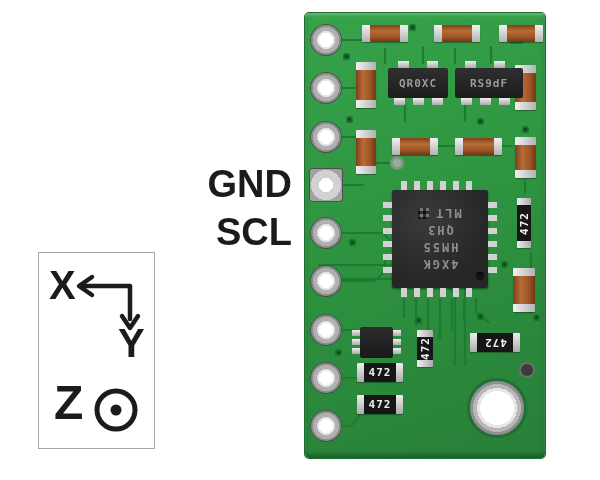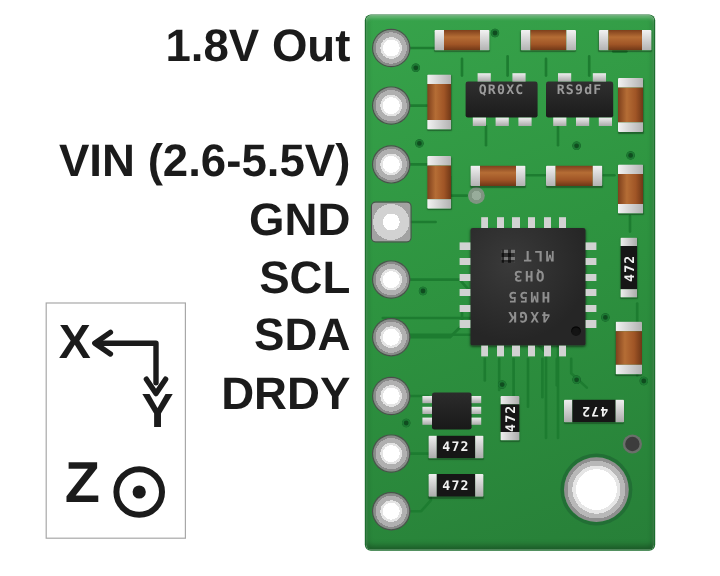--- a/index.html
+++ b/index.html
@@ -41,21 +41,21 @@
   
   .cap-h{position:absolute;display:flex;border-radius:1px;overflow:hidden;box-shadow:0 1px 1px rgba(0,0,0,.35);}
   .cap-h .end{width:8px;background:linear-gradient(180deg,#f2f2f2,#b2b2b2);}
   .cap-h .body{flex:1;background:linear-gradient(180deg,#7e3f1c,#b56d35 35%,#a05526 70%,#6f3717);}
   .cap-v{position:absolute;display:flex;flex-direction:column;border-radius:1px;overflow:hidden;box-shadow:0 1px 1px rgba(0,0,0,.35);}
   .cap-v .end{height:8px;background:linear-gradient(90deg,#f2f2f2,#b2b2b2);}
   .cap-v .body{flex:1;background:linear-gradient(90deg,#7e3f1c,#b56d35 35%,#a05526 70%,#6f3717);}
 
   
   .sot{position:absolute;background:linear-gradient(180deg,#2f2f2f,#1c1c1c);border-radius:2px;
-       display:flex;justify-content:center;
+       display:flex;align-items:center;justify-content:center;
        font:600 11px "DejaVu Sans Mono",monospace;color:#9b9b9b;letter-spacing:1px;}
   .sot .lead{position:absolute;width:11px;height:7px;background:linear-gradient(180deg,#eee,#aaa);}
 
   
   .res{position:absolute;display:flex;overflow:hidden;border-radius:1px;box-shadow:0 1px 1px rgba(0,0,0,.3);}
   .res.h{flex-direction:row;}
   .res.v{flex-direction:column;}
   .res.h .end{width:7px;background:linear-gradient(180deg,#efefef,#ababab);}
   .res.v .end{height:7px;background:linear-gradient(90deg,#efefef,#ababab);}
   .res .mid{flex:1;background:#161616;display:flex;align-items:center;justify-content:center;
@@ -79,26 +79,22 @@
   .pin1-dot{position:absolute;width:8px;height:8px;border-radius:50%;background:#141414;box-shadow:inset 0 1px 1px #000;}
 
   .sot-small{position:absolute;background:linear-gradient(180deg,#2c2c2c,#191919);border-radius:2px;}
   .sot-small .lead{position:absolute;width:8px;height:6px;background:linear-gradient(180deg,#eee,#aaa);}
 </style>
 </head>
 <body>
 
 <div class="stage">
 
-  <div class="pin-label" style="top:18px">1.8V Out</div>
-  <div class="pin-label" style="top:114px">VIN (2.6-5.5V)</div>
   <div class="pin-label" style="top:163px">GND</div>
   <div class="pin-label" style="top:211px">SCL</div>
-  <div class="pin-label" style="top:259px">SDA</div>
-  <div class="pin-label" style="top:308px">DRDY</div>
 
   <div class="axis-box">
     <div class="axis-letter" style="left:10px;top:12px">X</div>
     <div class="axis-letter" style="left:79px;top:70px">Y</div>
     <div class="axis-letter" style="left:15px;top:126px;font-size:48px">Z</div>
     <svg width="115" height="195" style="position:absolute;left:0;top:0">
       <g stroke="#1b1b1b" stroke-width="4.5" fill="none" stroke-linecap="round" stroke-linejoin="round">
         <polyline points="91,66 91,33 41,33"></polyline>
         <polyline points="53,24 40,33 53,42"></polyline>
         <polyline points="83,63 91,75 99,63"></polyline>
@@ -227,21 +223,21 @@
       </div>
 
     <div class="sot" style="left:83px;top:55px;width:60px;height:30px">
       <span>QR0XC</span>
       <div class="lead" style="left:10px;top:-7px"></div>
         <div class="lead" style="left:39px;top:-7px"></div>
       <div class="lead" style="left:6px;bottom:-7px"></div>
         <div class="lead" style="left:25px;bottom:-7px"></div>
         <div class="lead" style="left:44px;bottom:-7px"></div>
     </div>
-    <div class="sot" style="left:150px;top:55px;width:56px;height:30px">
+    <div class="sot" style="left:150px;top:55px;width:68px;height:30px">
       <span>RS9dF</span>
       <div class="lead" style="left:10px;top:-7px"></div>
         <div class="lead" style="left:39px;top:-7px"></div>
       <div class="lead" style="left:6px;bottom:-7px"></div>
         <div class="lead" style="left:25px;bottom:-7px"></div>
         <div class="lead" style="left:44px;bottom:-7px"></div>
     </div>
 
     <div class="chip">
       <div class="pads-h" style="left:9px;top:-9px;width:78px"></div>

